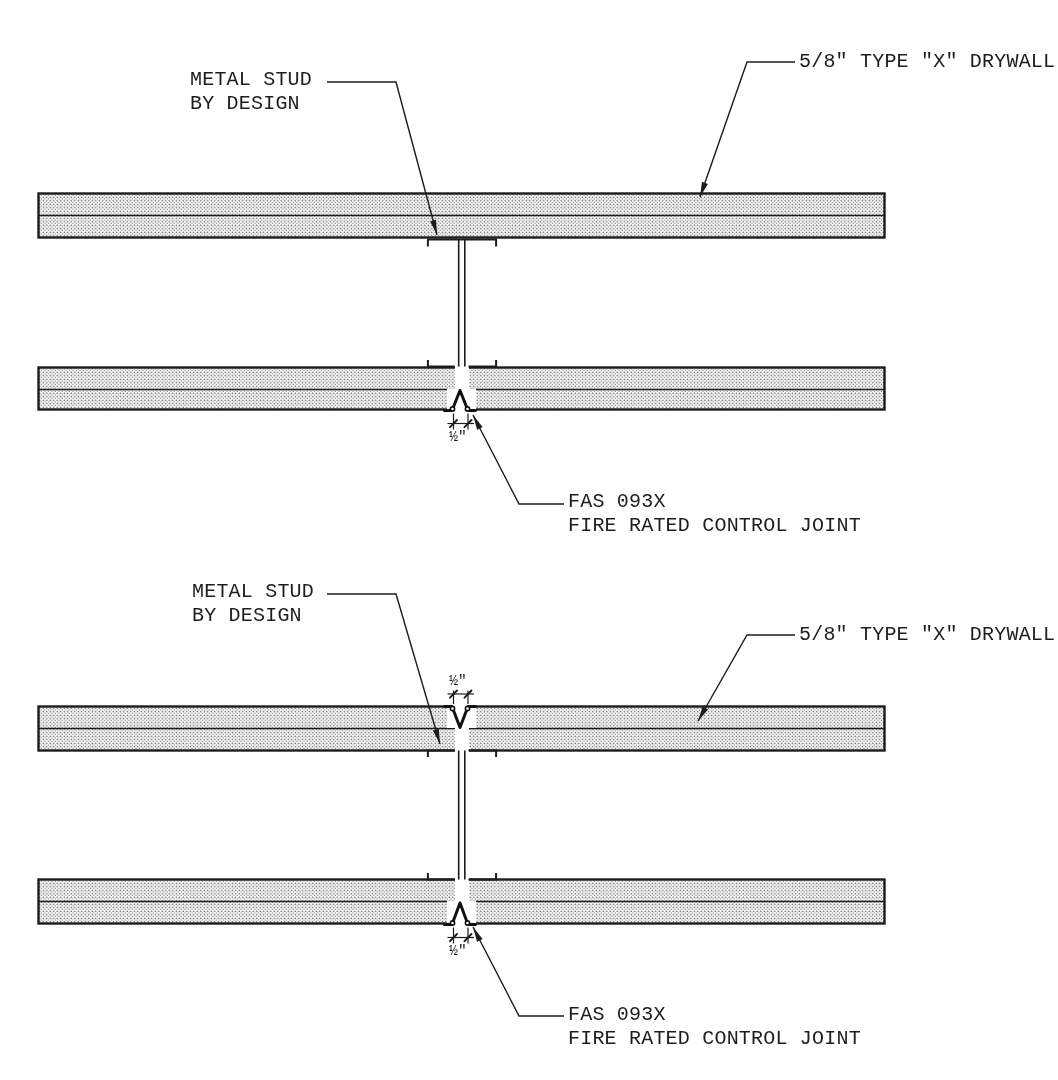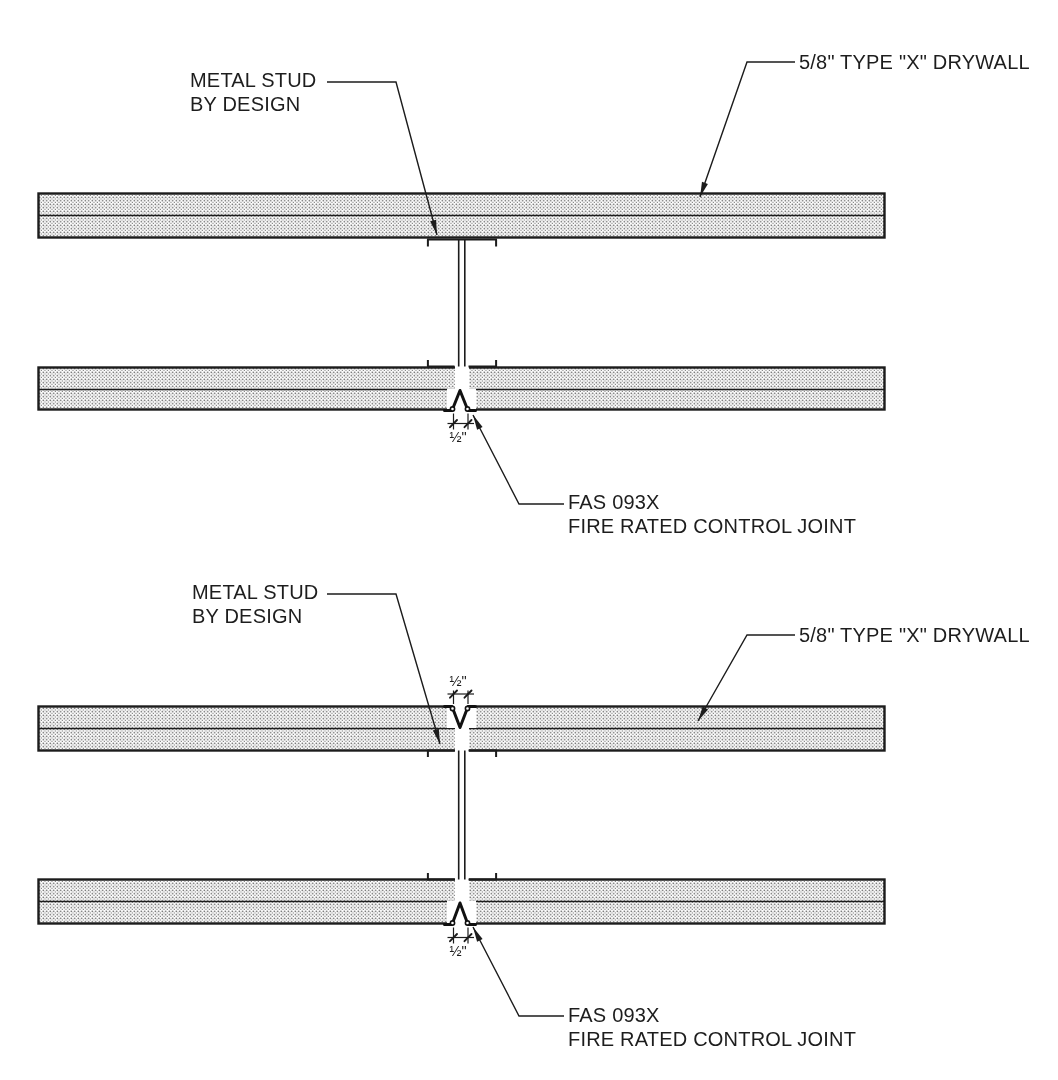--- a/index.html
+++ b/index.html
@@ -1,21 +1,21 @@
 <!DOCTYPE html>
 <html><head>
 <meta charset="utf-8">
 <style>
   html, body { margin: 0; padding: 0; background: #ffffff; }
   #canvas {
     position: relative;
     width: 1058px;
     height: 1080px;
     background: #ffffff;
-    font-family: Liberation Sans, sans-serif;
+    font-family: Liberation Mono, monospace;
     overflow: hidden;
   }
   #linework { position: absolute; left: 0; top: 0; }
 
   
   .panel   { stroke: #1c1c1c; stroke-width: 2.4; }
   .divider { stroke: #1c1c1c; stroke-width: 1.7; }
   .gap     { fill: #ffffff; stroke: none; }
   .joint   { fill: none; stroke: #111111; stroke-width: 3; stroke-linejoin: round; stroke-linecap: round; }
   .bead    { fill: #ffffff; stroke: #111111; stroke-width: 1.6; }

